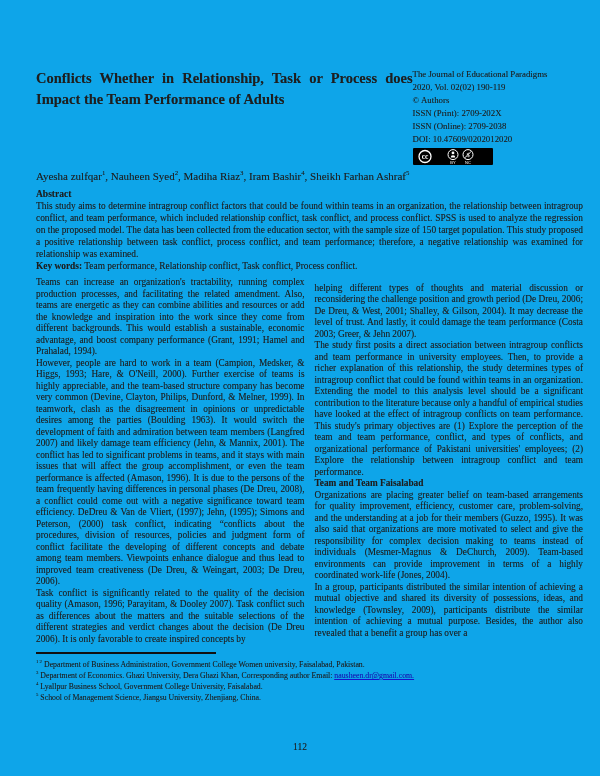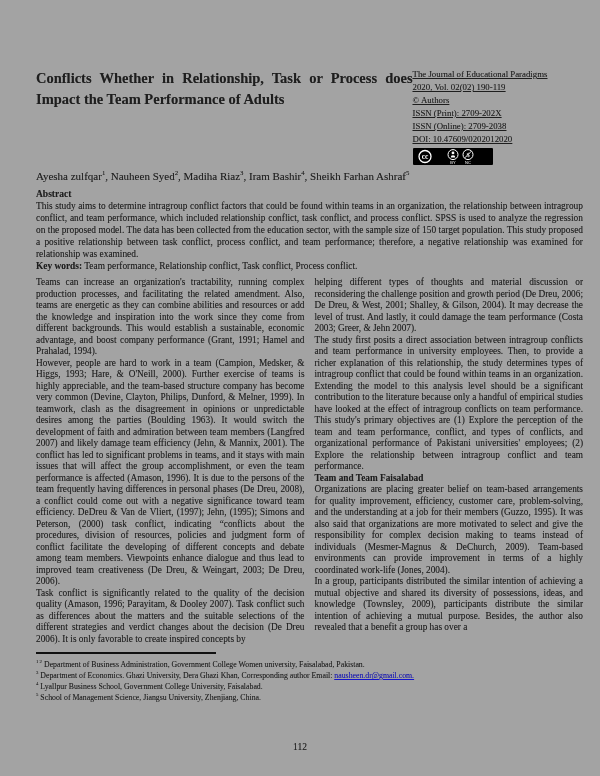--- a/index.html
+++ b/index.html
@@ -1,37 +1,37 @@
 <!DOCTYPE html>
 <html><head>
 <meta charset="utf-8">
 <style>
   * { margin:0; padding:0; box-sizing:border-box; }
   html,body { background:#888; }
   .page {
     position:relative; width:600px; height:776px; margin:0 auto;
-    background:#a3a3a3; overflow:hidden;
+    background:#0ea5e9; overflow:hidden;
     font-family:"Liberation Serif", serif;
     color:#1e1e1e;
     text-shadow:0 0 .5px rgba(30,30,30,.4);
   }
   .content { padding:68px 17px 0 36px; }
   .head { display:flex; justify-content:space-between; }
   .title-block { width:380px; font-weight:bold; font-size:14.5px; line-height:21px; }
   .title-line-justify { text-align:justify; text-align-last:justify; }
-  .jinfo { width:172px; font-size:8.8px; line-height:13px;text-decoration:underline; }
+  .jinfo { width:172px; font-size:8.8px; line-height:13px; }
   .jinfo-line { white-space:nowrap; }
   .ccbadge { display:block; margin-top:2px; }
   .authors { margin-top:4px; font-size:11px; line-height:14px; }
   sup { font-size:62%; vertical-align:super; line-height:0; }
   .abs-head { margin-top:5px; font-size:9.5px; font-weight:bold; line-height:12px; }
   .abs-text { font-size:9.4px; line-height:12px; text-align:justify; }
   .kw { font-size:9.4px; line-height:12px; }
   .kw-label { font-weight:bold; }
-  .cols { display:flex; gap:10px; margin-top:5px; }
+  .cols { display:flex; gap:10px; margin-top:5px;align-items:center; }
   .col { flex:1; min-width:0; }
   .bp { font-size:9.3px; line-height:11.5px; text-align:justify; }
   .bh { font-size:9.3px; line-height:11.5px; font-weight:bold; }
   .fnarea { margin-top:7px; }
   .fnrule { width:180px; height:2px; background:#111; margin-bottom:5px; }
   .fn { font-size:7.8px; line-height:11px; }
   .fn a { color:#1515cc; text-decoration:underline;text-align:right; }
   .pageno {
     position:absolute; bottom:24px; left:0; width:100%;
     text-align:center; font-size:9.5px;

